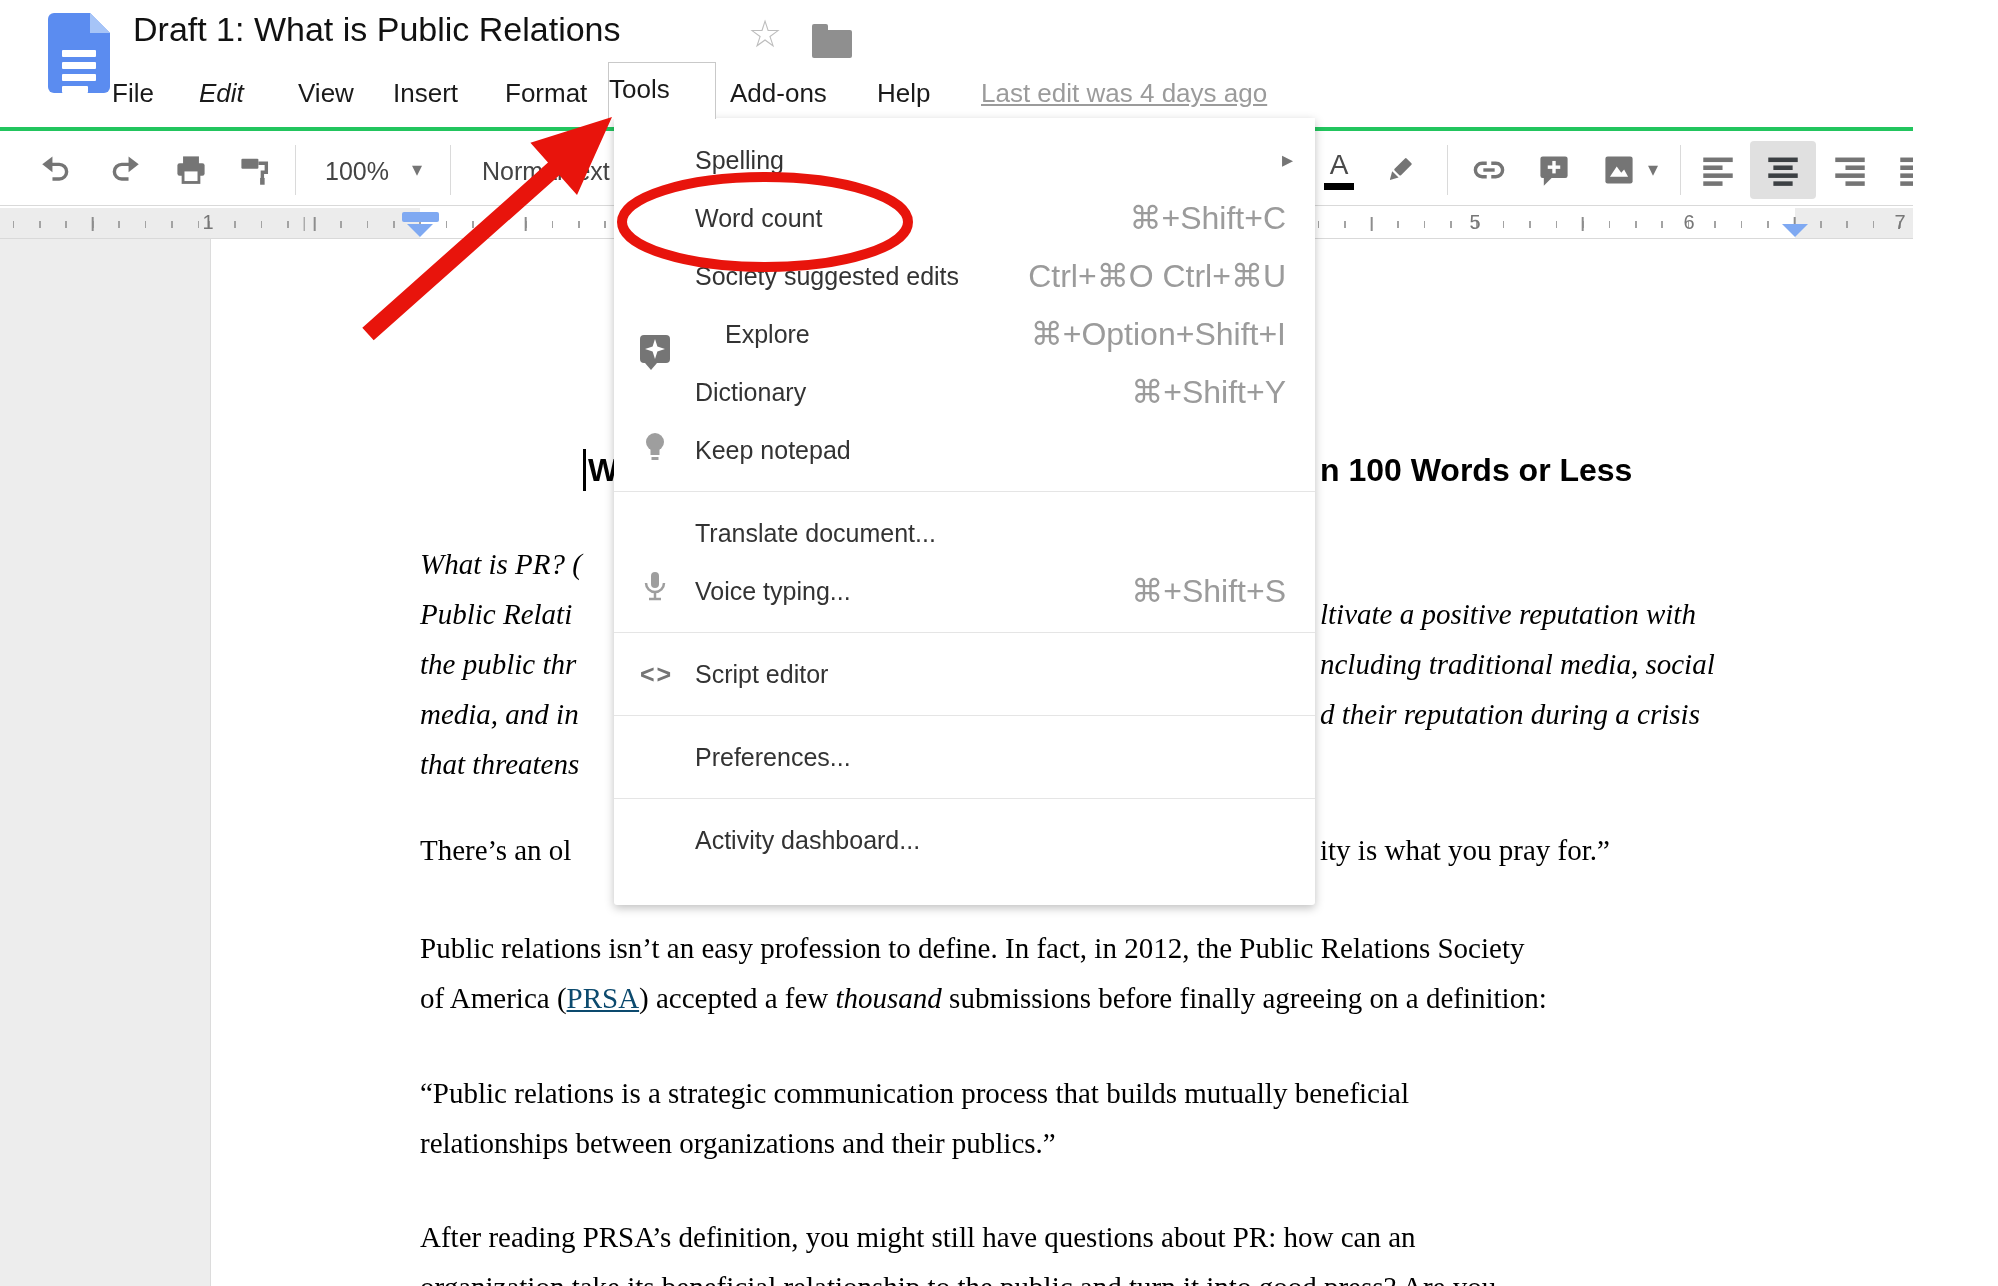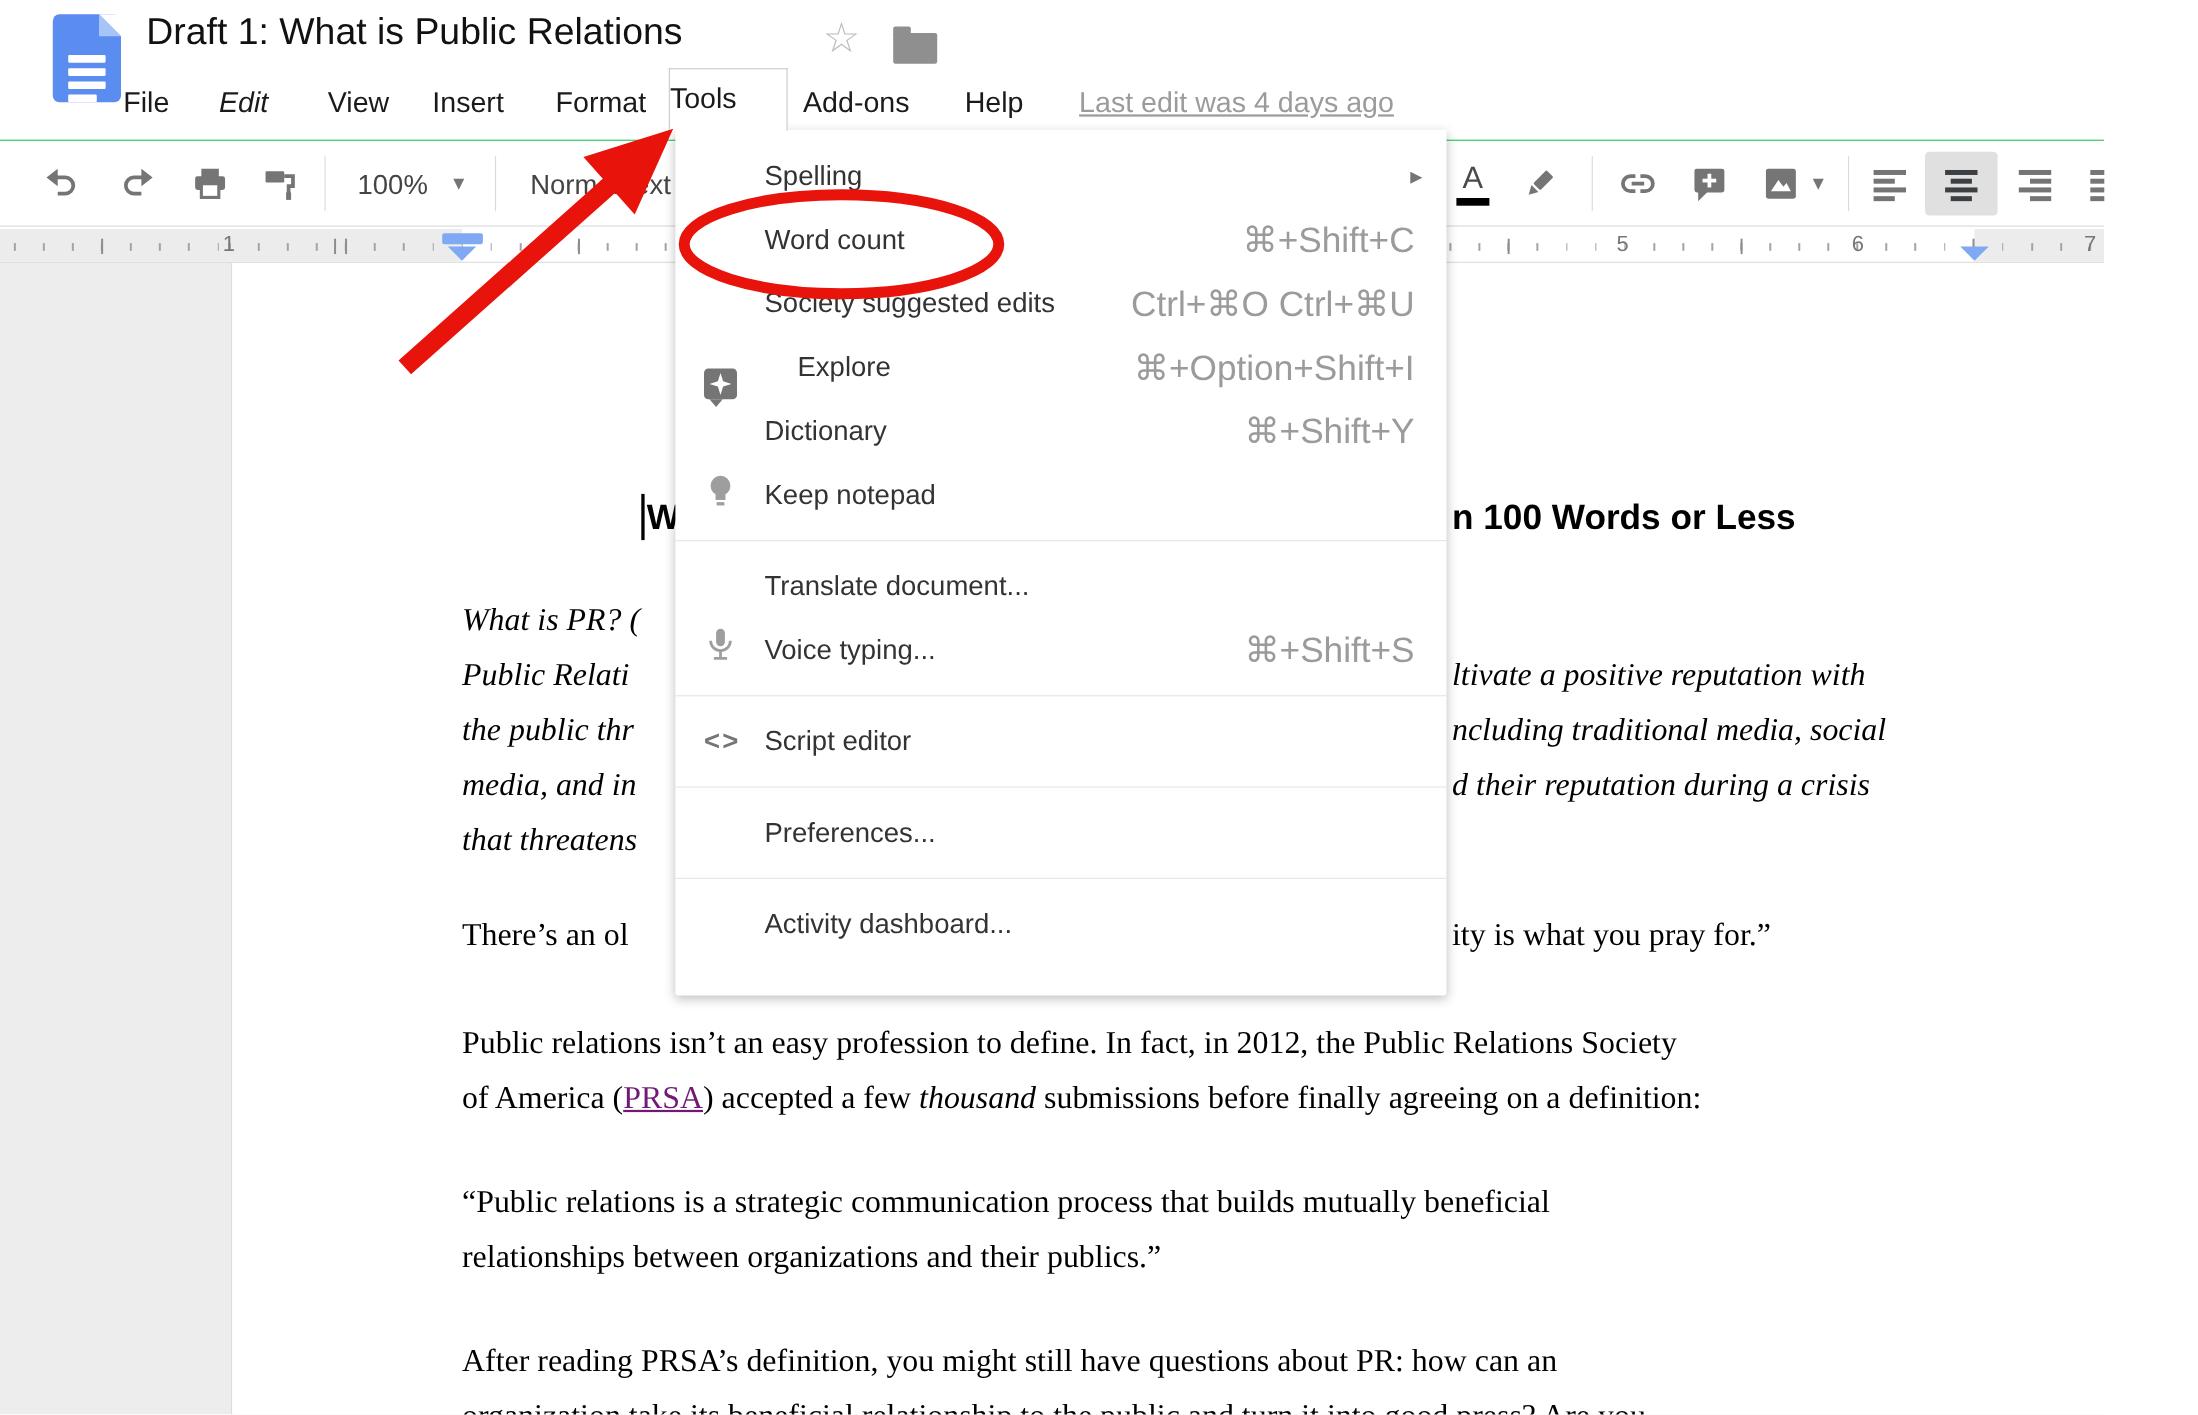--- a/index.html
+++ b/index.html
@@ -19,21 +19,21 @@
   .folder-ic:before{content:"";position:absolute;left:0;top:-6px;width:16px;height:8px;background:#8f8f8f;border-radius:2px 2px 0 0;}
   .menubar{position:absolute;left:0;top:70px;height:48px;width:100%;font-size:26px;color:#1a1a1a;}
   .menubar .mitem{position:absolute;top:8px;cursor:default;}
   .last-edit{position:absolute;left:981px;top:78px;font-size:26px;color:#9b9b9b;text-decoration:underline;white-space:nowrap;}
   .tools-box{position:absolute;left:608px;top:62px;width:108px;height:57px;background:#fff;
      border:1px solid #c9c9c9;border-bottom:none;z-index:60;box-sizing:border-box;
      font-size:26px;color:#1a1a1a;line-height:52px;}
 
   
   .toolbar{position:absolute;left:0;top:127px;width:100%;height:79px;background:#fff;box-sizing:border-box;
-     border-top:1px solid #22c55e;border-bottom:1px solid #d9d9d9;}
+     border-top:4px solid #22c55e;border-bottom:1px solid #d9d9d9;}
   .tbtn{position:absolute;top:22px;width:34px;height:34px;}
   .tsep{position:absolute;top:14px;width:1px;height:50px;background:#dadada;}
   .tool-label{position:absolute;top:26px;font-size:25px;color:#444;white-space:nowrap;}
   .caret{position:absolute;top:26px;font-size:20px;color:#757575;}
   .tico{fill:#757575;stroke:none;}
   .ticoln{fill:none;stroke:#757575;stroke-width:3;}
   .align-sel-bg{position:absolute;left:1750px;top:10px;width:66px;height:58px;background:#e0e0e0;border-radius:4px;}
   .a-btn{position:absolute;left:1322px;top:18px;width:34px;text-align:center;font-size:28px;color:#4a4a4a;}
   .a-btn .bar{display:block;margin:2px auto 0;width:30px;height:7px;background:#000;}
 
@@ -57,21 +57,21 @@
   .canvas{position:absolute;left:0;top:239px;width:100%;height:1047px;background:#ededed;}
   .page{position:absolute;left:210px;top:0;width:1788px;height:100%;background:#fff;border-left:1px solid #dcdcdc;}
   .dline{position:absolute;left:420px;white-space:nowrap;font-family:"Liberation Serif",serif;
      font-size:29px;color:#000;}
   .dline .rfrag{position:absolute;left:900px;top:0;}
   .ital{font-style:italic;}
   .headline{font-family:"Liberation Sans",sans-serif;font-weight:bold;font-size:32px;}
   .headline .hleft{position:absolute;left:168px;top:0;}
   .headline .rfrag{left:900px;}
   .cursor{position:absolute;left:163px;top:-3px;width:3px;height:42px;background:#000;}
-  .doclink{color:#701a75;text-decoration:underline;}
+  .doclink{color:#0c4a6e;text-decoration:underline;}
 
   
   .menu-panel{position:absolute;left:614px;top:118px;width:701px;height:787px;background:#fff;z-index:50;
      box-shadow:0 3px 10px rgba(0,0,0,.25);border-radius:0 0 3px 3px;box-sizing:border-box;padding-top:13px;}
   .mrow{position:relative;height:58px;display:flex;align-items:center;font-size:25px;color:#333;}
   .mrow .lbl{margin-left:81px;white-space:nowrap;}
   .mrow .sc{margin-left:auto;margin-right:29px;font-size:32px;color:#9b9b9b;white-space:nowrap;
      font-family:"Liberation Sans","DejaVu Sans",sans-serif;}
   .mrow .subarr{margin-left:auto;margin-right:22px;font-size:22px;color:#757575;}
   .mdiv{height:1px;background:#e5e5e5;margin:12px 0;}

